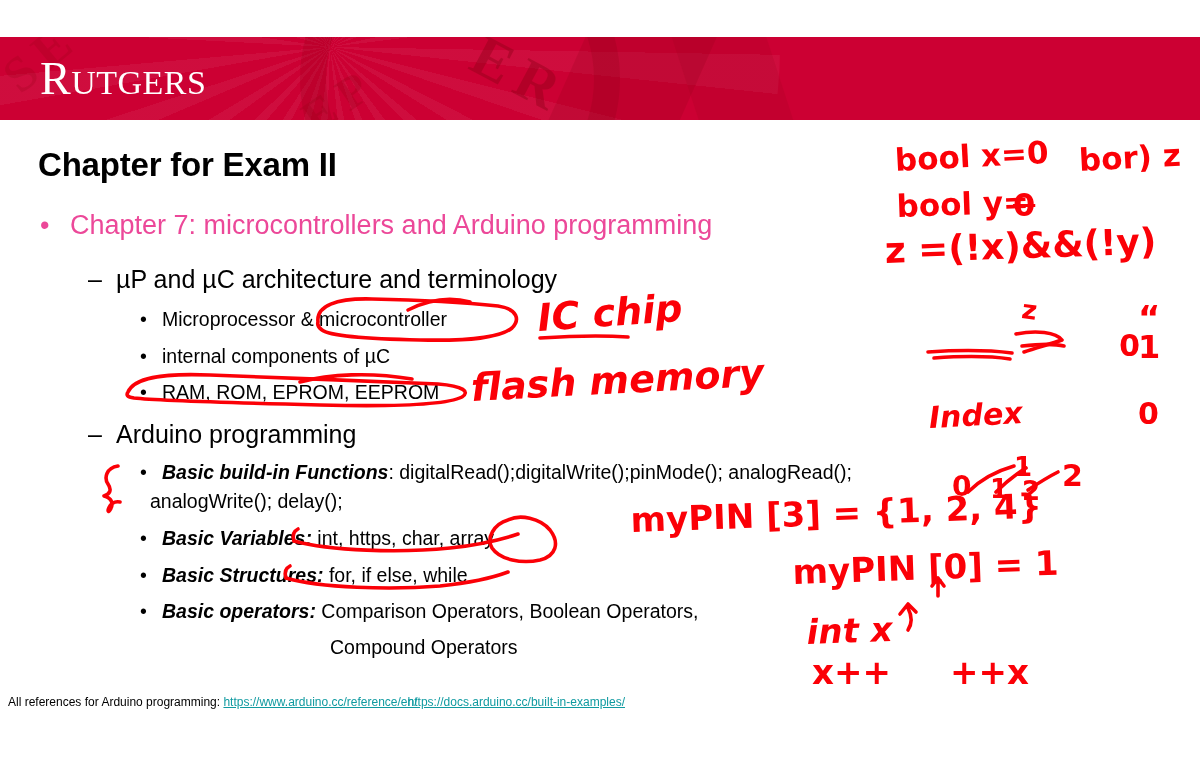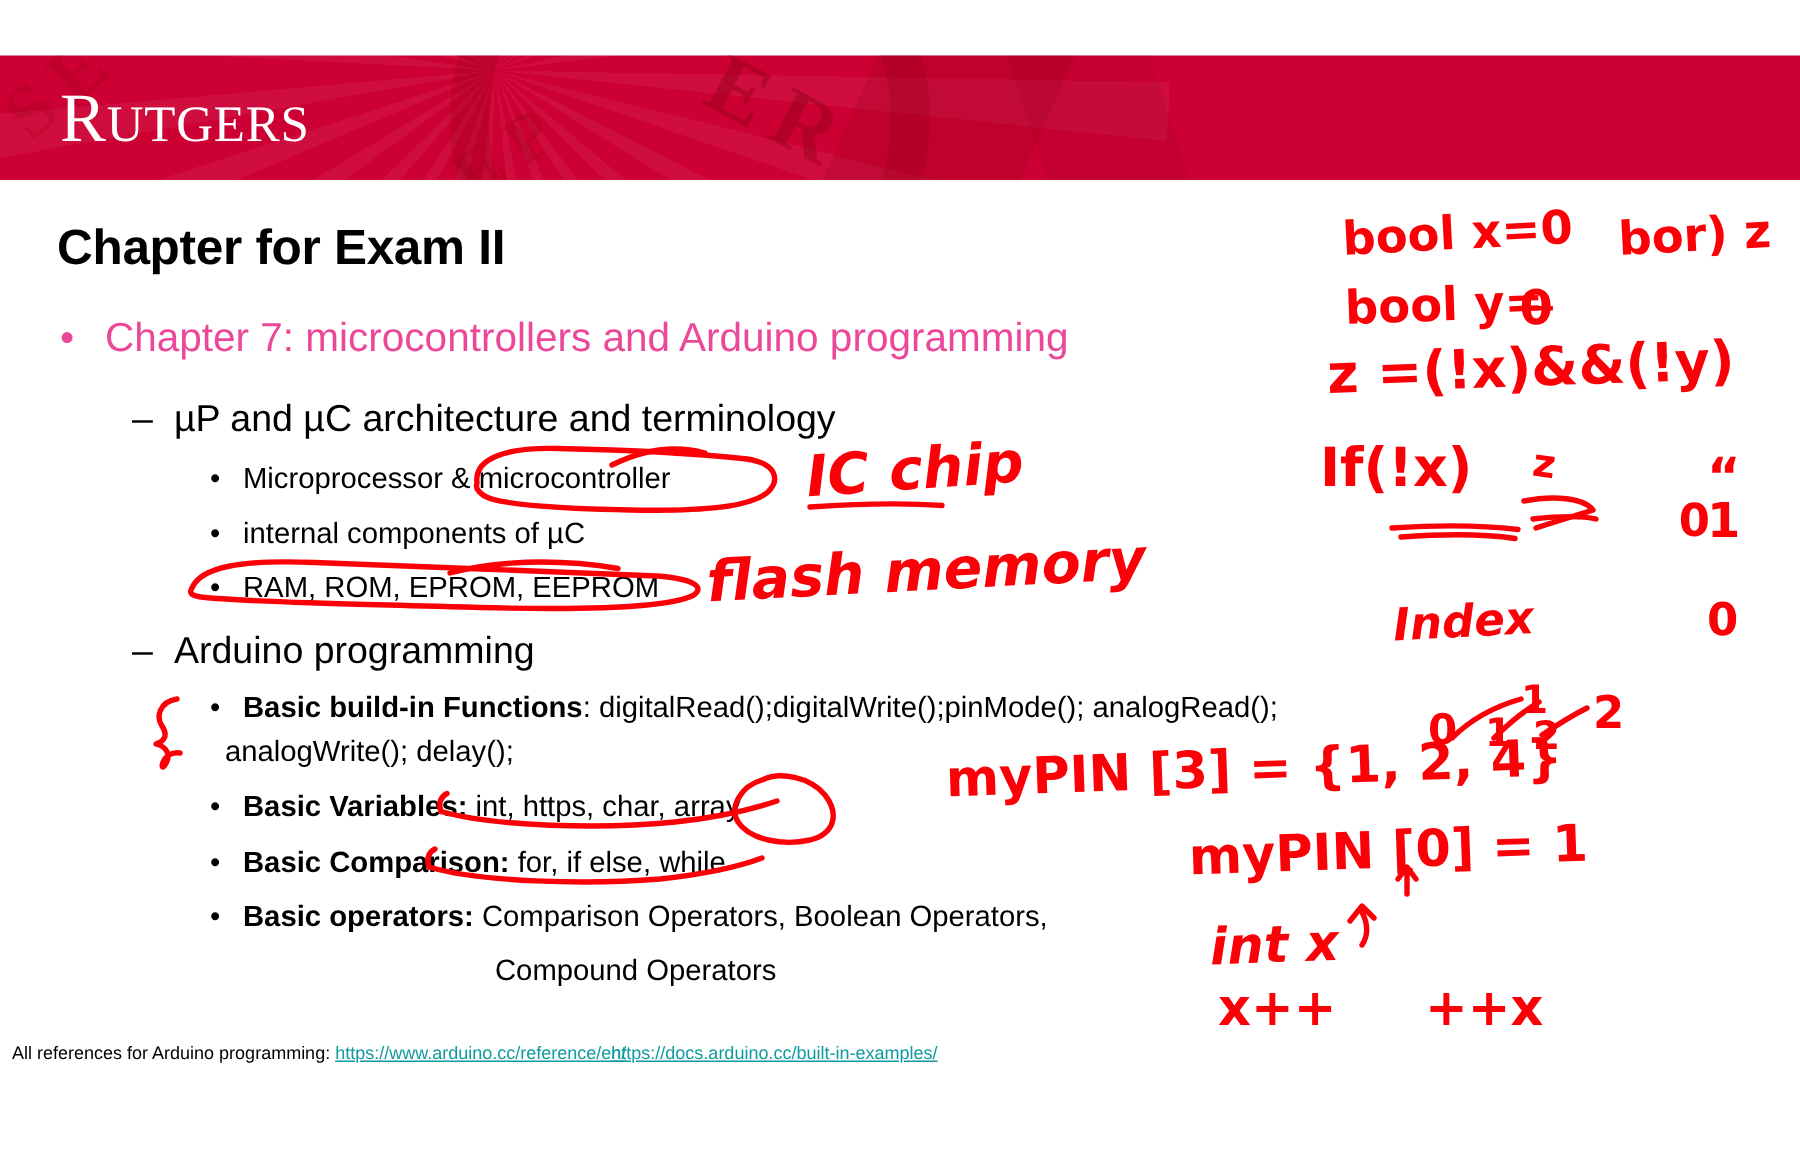--- a/index.html
+++ b/index.html
@@ -122,21 +122,21 @@
   .lvl2 .dash { display: inline-block; width: 28px; }
   .lvl3 {
     position: absolute;
     left: 140px;
     font-size: 19.5px;
     color: #000;
     white-space: nowrap;
   }
   .lvl3 .dot { display: inline-block; width: 22px; }
   .lvl3 .cont { display: inline-block; margin-left: 10px; }
-  .lvl3 b { font-weight: bold; }
+  .lvl3 b { font-weight: bold; font-style: italic; }
 
   #footer {
     position: absolute;
     left: 8px; top: 695px;
     font-size: 12px;
     color: #000;
     white-space: nowrap;
   }
   #footer .lnk {
     color: #0f9aa0;
@@ -206,21 +206,21 @@
     <span class="dot">•</span><b>Basic build-in Functions</b><span>: digitalRead();digitalWrite();pinMode(); analogRead();</span>
   </div>
   <div class="lvl3" style="top:490px">
     <span class="cont">analogWrite(); delay();</span>
   </div>
 
   <div class="lvl3" style="top:527px">
     <span class="dot">•</span><b>Basic Variables:</b><span> int, https, char, array</span>
   </div>
   <div class="lvl3" style="top:564px">
-    <span class="dot">•</span><b>Basic Comparison:</b><span> for, if else, while</span>
+    <span class="dot">•</span><b>Basic Structures:</b><span> for, if else, while</span>
   </div>
   <div class="lvl3" style="top:600px">
     <span class="dot">•</span><b>Basic operators:</b><span> Comparison Operators, Boolean Operators,</span>
   </div>
   <div class="lvl3" style="top:636px; left:330px">
     <span>Compound Operators</span>
   </div>
 
   <div id="footer">
     <span>All references for Arduino programming: </span><a class="lnk" href="#">https://www.arduino.cc/reference/en/</a><a class="lnk2" href="#">https://docs.arduino.cc/built-in-examples/</a>
@@ -266,21 +266,20 @@
 
     <div class="hw" style="left:536px; top:296px; font-size:38px; transform:rotate(-4deg); font-style:italic;">IC chip</div>
     <div class="hw" style="left:470px; top:366px; font-size:38px; transform:rotate(-3deg); font-style:italic;">flash memory</div>
 
     <div class="hw" style="left:894px; top:142px; font-size:31px; transform:rotate(-3deg);">bool x=0</div>
     <div class="hw" style="left:1078px; top:142px; font-size:31px; transform:rotate(-3deg);">bor) z</div>
     <div class="hw" style="left:896px; top:188px; font-size:31px; transform:rotate(-2deg);">bool y=</div>
     <div class="hw" style="left:1013px; top:186px; font-size:32px; text-decoration:line-through;">0</div>
 
     <div class="hw" style="left:884px; top:230px; font-size:36px; transform:rotate(-2deg);">z =(!x)&amp;&amp;(!y)</div>
-    <div class="hw" style="left:880px; top:292px; font-size:36px;">If(!x)</div>
     <div class="hw" style="left:1024px; top:294px; font-size:26px; transform:rotate(8deg);">z</div>
     <div class="hw" style="left:1138px; top:298px; font-size:34px;">“</div>
     <div class="hw" style="left:1138px; top:328px; font-size:32px;">1</div>
     <div class="hw" style="left:1140px; top:362px; font-size:30px; transform:rotate(180deg);">0</div>
     <div class="hw" style="left:1138px; top:396px; font-size:30px;">0</div>
 
     <div class="hw" style="left:928px; top:400px; font-size:30px; transform:rotate(-3deg); font-style:italic;">Index</div>
     <div class="hw" style="left:952px; top:470px; font-size:28px;">0</div>
     <div class="hw" style="left:990px; top:474px; font-size:26px;">1</div>
     <div class="hw" style="left:1014px; top:452px; font-size:26px;">1</div>

